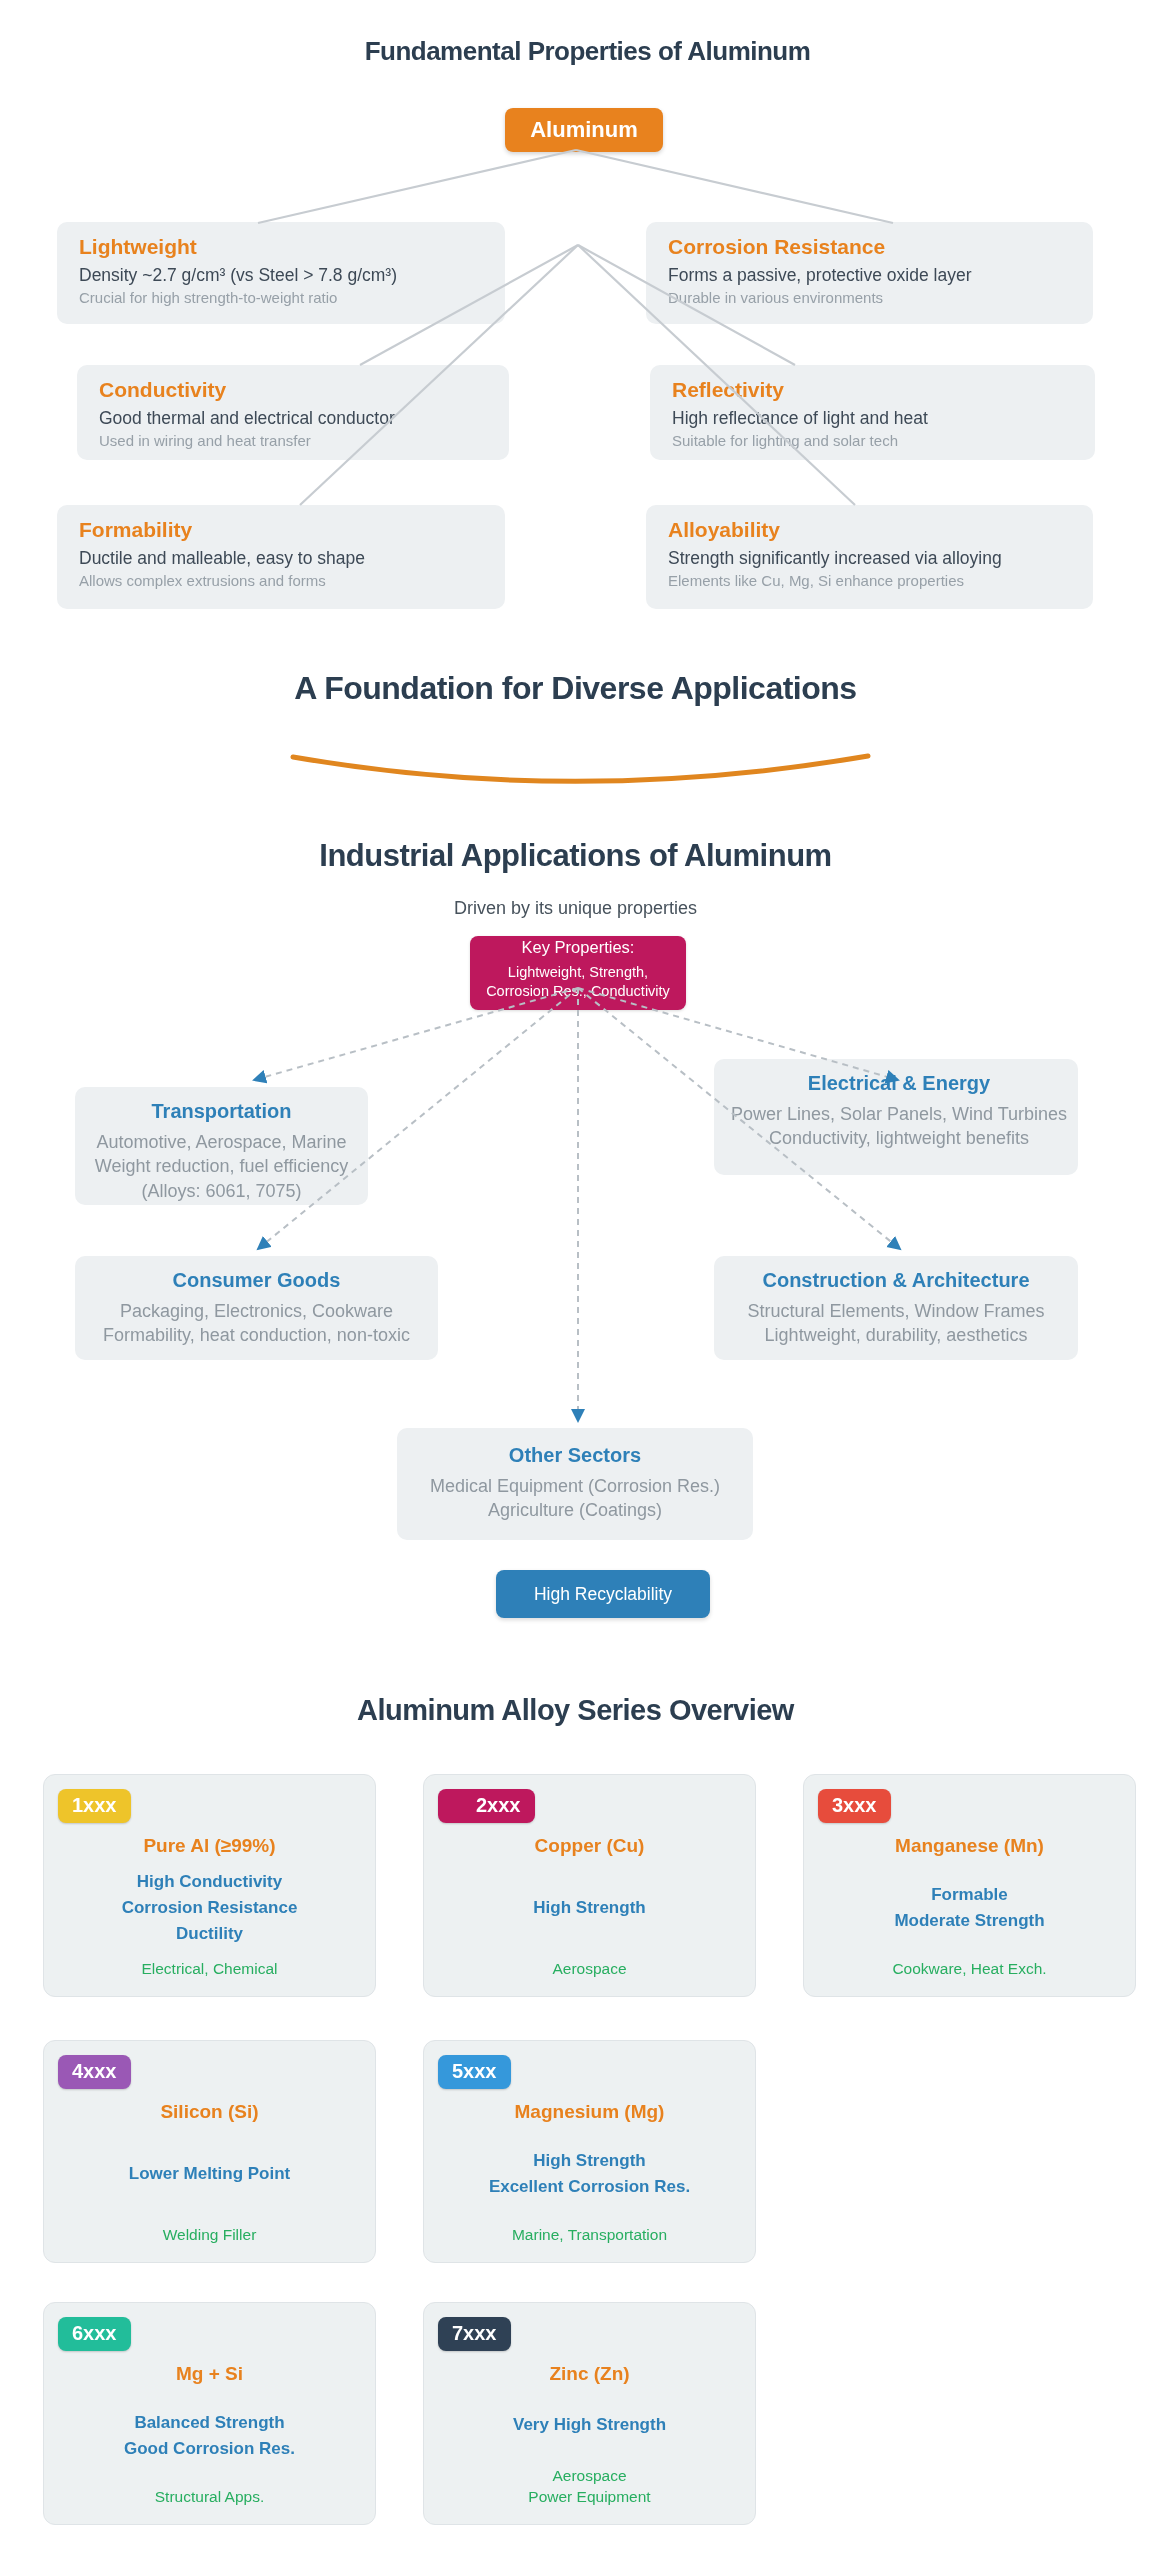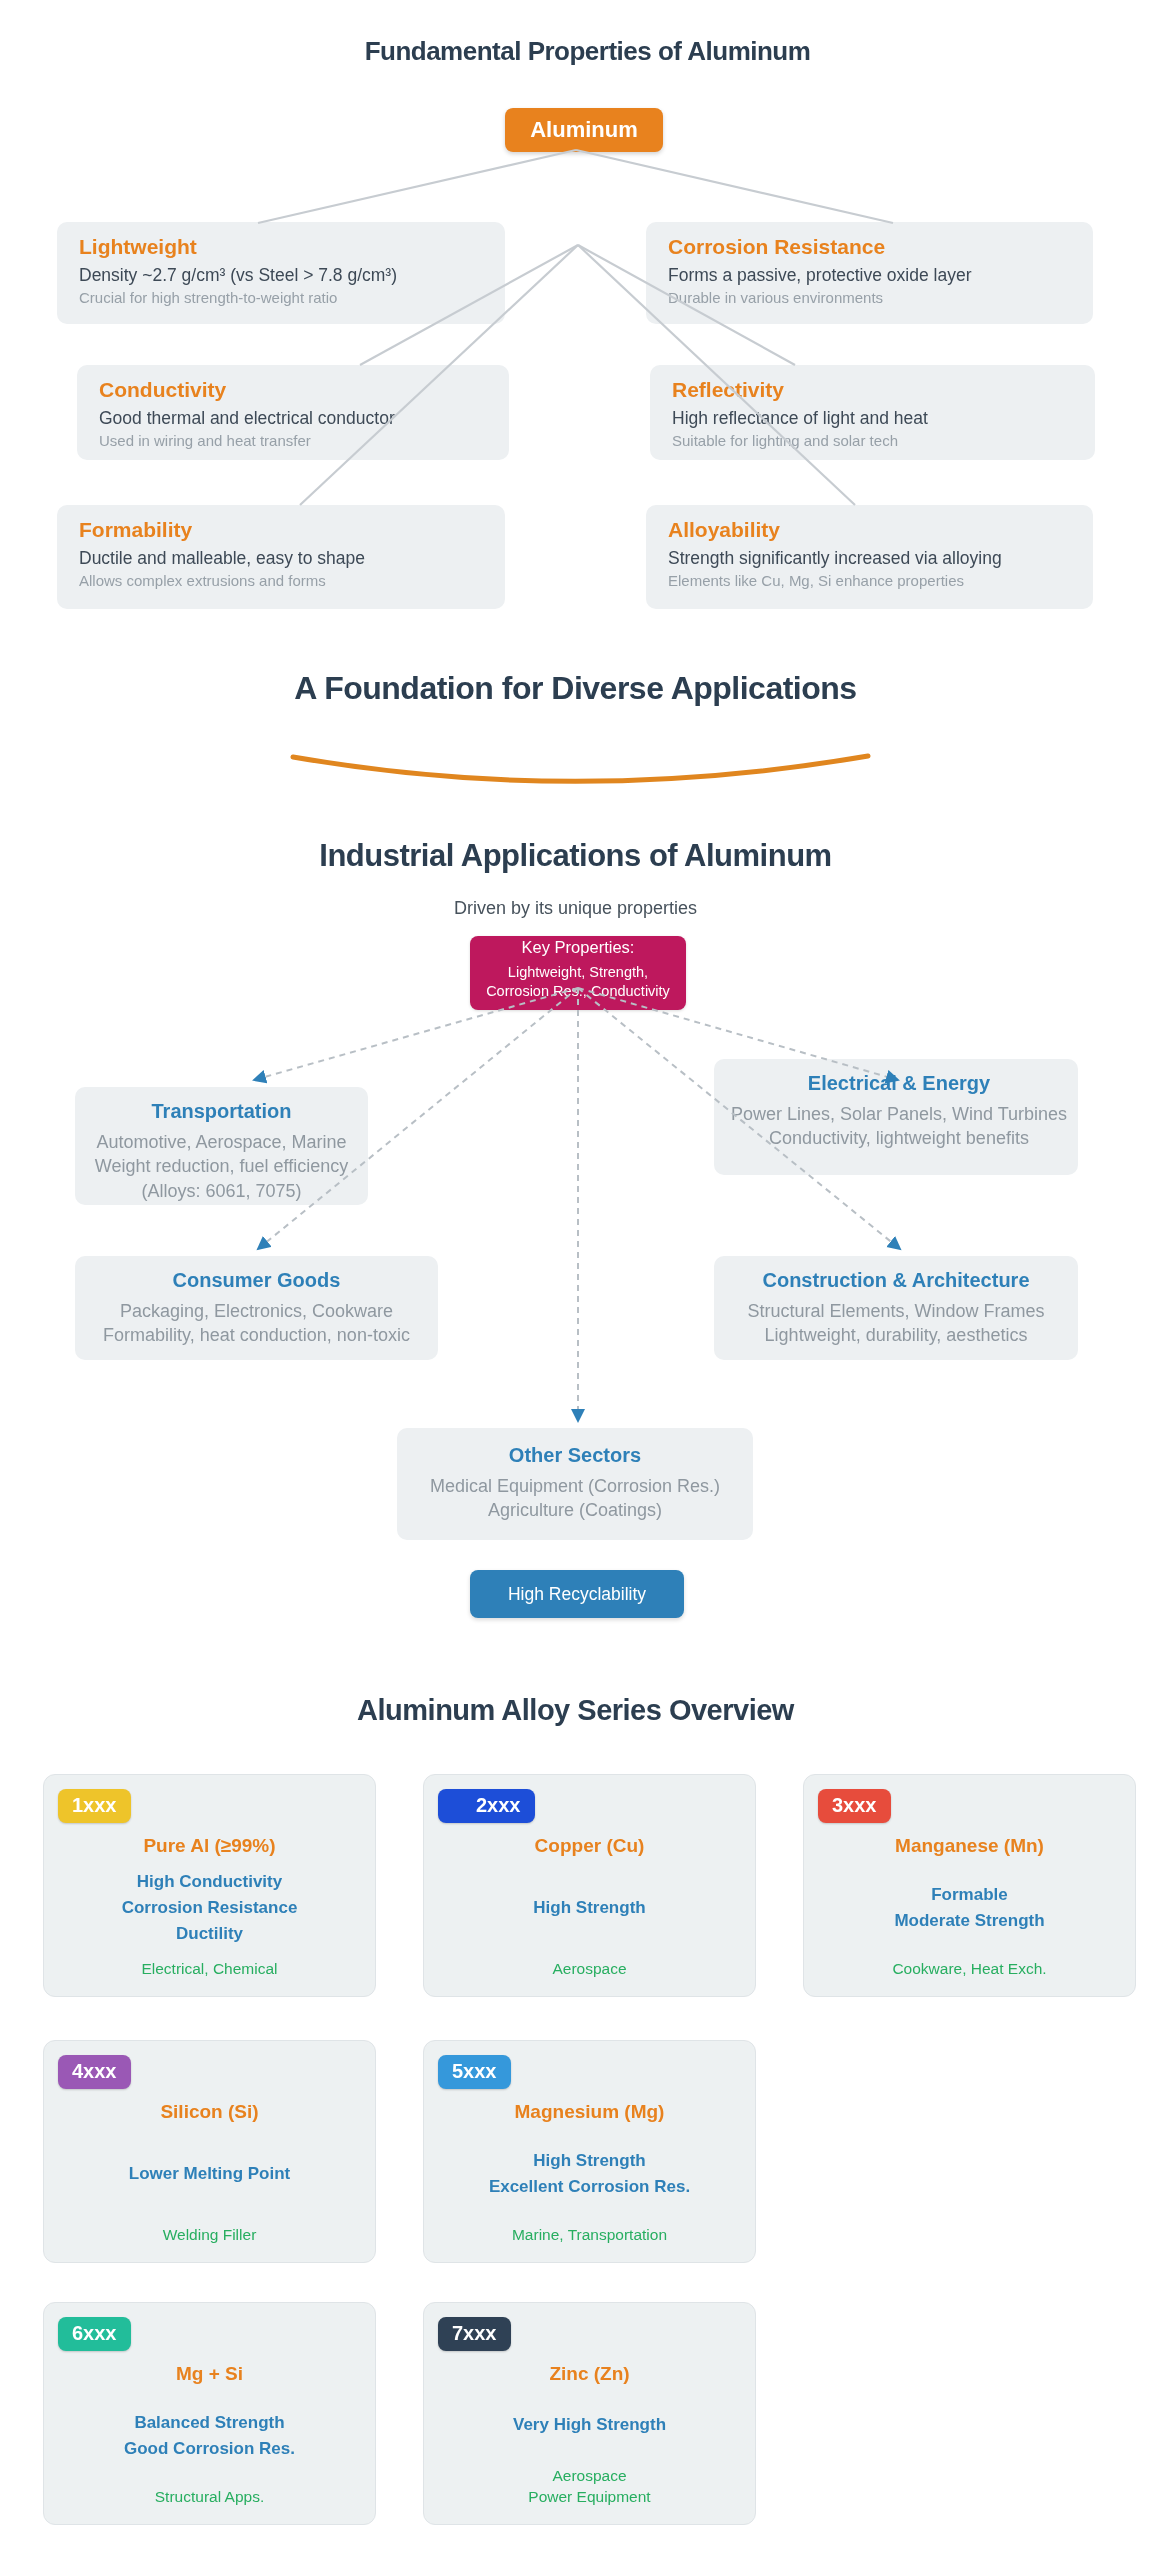--- a/index.html
+++ b/index.html
@@ -16,21 +16,21 @@
   .divider-curve, .overlay-svg { position:absolute; left:0; top:0; pointer-events:none; }
   .overlay-svg { z-index:5; }
   .subtitle { position:absolute; width:100%; text-align:center; color:#47525c; font-size:18px; }
   .key-node { position:absolute; left:470px; top:936px; width:216px; height:74px; background:#be185d;
     border-radius:8px; color:#ffffff; text-align:center; padding-top:2px; overflow:hidden; box-shadow:0 1px 3px rgba(0,0,0,0.15); }
   .key-node .kn1 { font-size:16.5px; margin-bottom:6px; }
   .key-node .kn2 { font-size:14.5px; line-height:1.3; white-space:nowrap; }
   .app-box { position:absolute; background:#edf0f2; border-radius:10px; text-align:center; padding:13px 10px; }
   .app-title { color:#2e80b8; font-weight:bold; font-size:20px; margin-bottom:7px; }
   .app-line { color:#8f98a0; font-size:18px; line-height:1.36; }
-  .recyc-btn { position:absolute; left:470px; top:1570px; width:214px; height:48px; background:#2e80b8;
+  .recyc-btn { position:absolute; left:496px; top:1570px; width:214px; height:48px; background:#2e80b8;
     border-radius:8px; color:#ffffff; font-size:17.5px; display:flex; align-items:center; justify-content:center;
     box-shadow:0 2px 4px rgba(0,0,0,0.15); }
   .alloy-card { position:absolute; width:333px; height:223px; background:#edf1f2; border:1px solid #dfe4e7;
     border-radius:12px; display:flex; flex-direction:column; padding:14px 14px 16px 14px; }
   .alloy-badge { align-self:flex-start; border-radius:8px; color:#ffffff; font-weight:bold; font-size:20px;
     padding:5px 14px 6px 14px; box-shadow:0 1px 2px rgba(0,0,0,0.18); }
   .alloy-element { text-align:center; color:#e8821e; font-weight:bold; font-size:19px; margin-top:12px; }
   .alloy-props { flex:1; display:flex; flex-direction:column; justify-content:center; text-align:center;
     color:#2e80b8; font-weight:bold; font-size:17px; line-height:1.55; }
   .alloy-uses { text-align:center; color:#27ae60; font-size:15.5px; line-height:1.35; }
@@ -123,21 +123,21 @@
     <div class="alloy-props">
       <div>High Conductivity</div>
       <div>Corrosion Resistance</div>
       <div>Ductility</div>
     </div>
     <div class="alloy-uses">
       <div>Electrical, Chemical</div>
     </div>
   </div>
   <div class="alloy-card" style="left:423px; top:1774px;">
-    <div class="alloy-badge" style="background-color: #1d4ed8; padding-left: 38px;">2xxx</div>
+    <div class="alloy-badge" style="background-color: #be185d; padding-left: 38px;">2xxx</div>
     <div class="alloy-element">Copper (Cu)</div>
     <div class="alloy-props">
       <div>High Strength</div>
     </div>
     <div class="alloy-uses">
       <div>Aerospace</div>
     </div>
   </div>
   <div class="alloy-card" style="left:803px; top:1774px;">
     <div class="alloy-badge" style="background-color: rgb(231, 76, 60);">3xxx</div>

